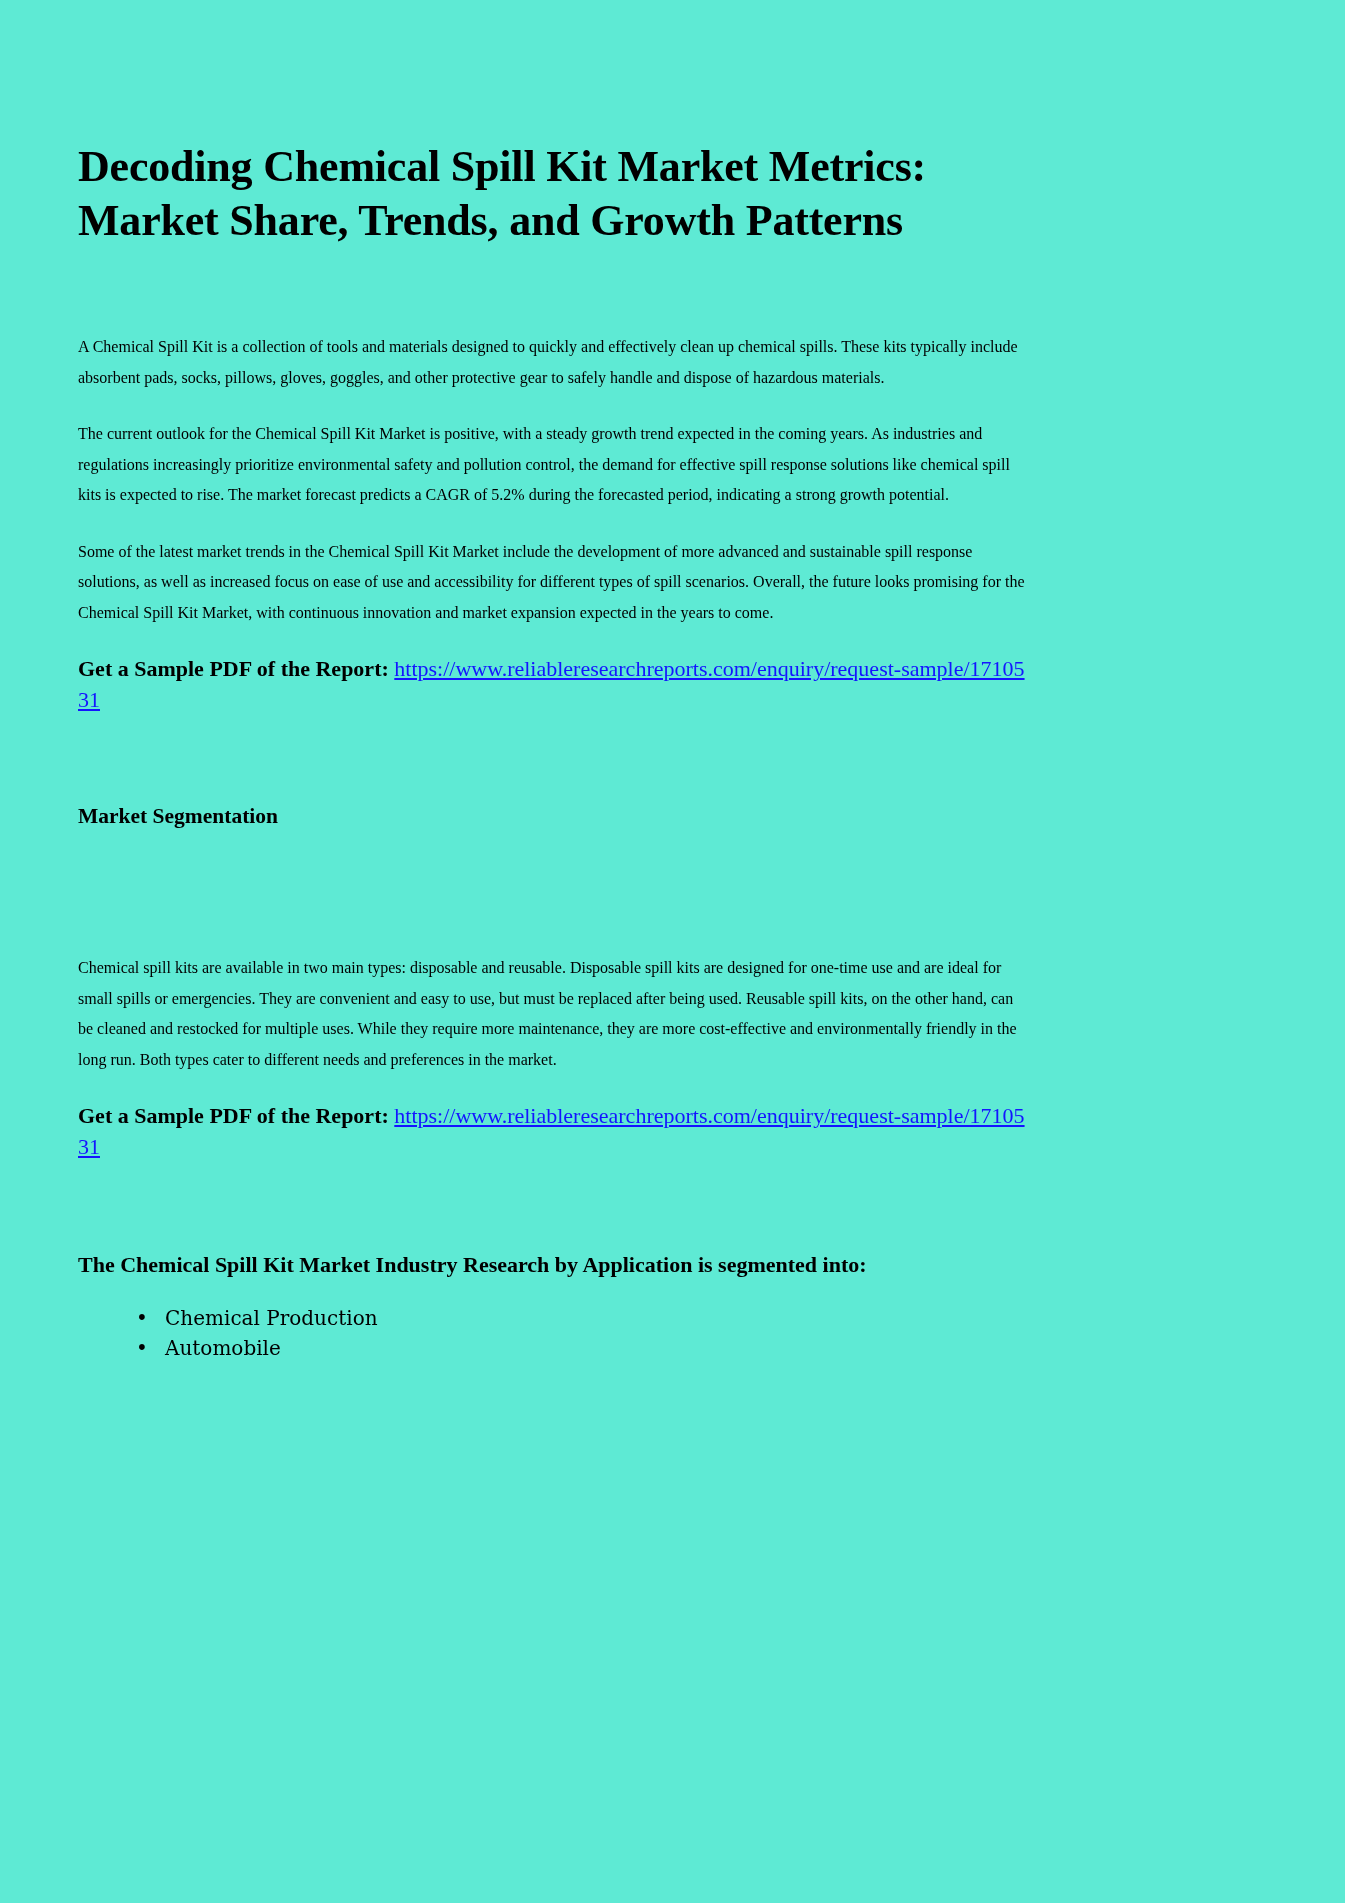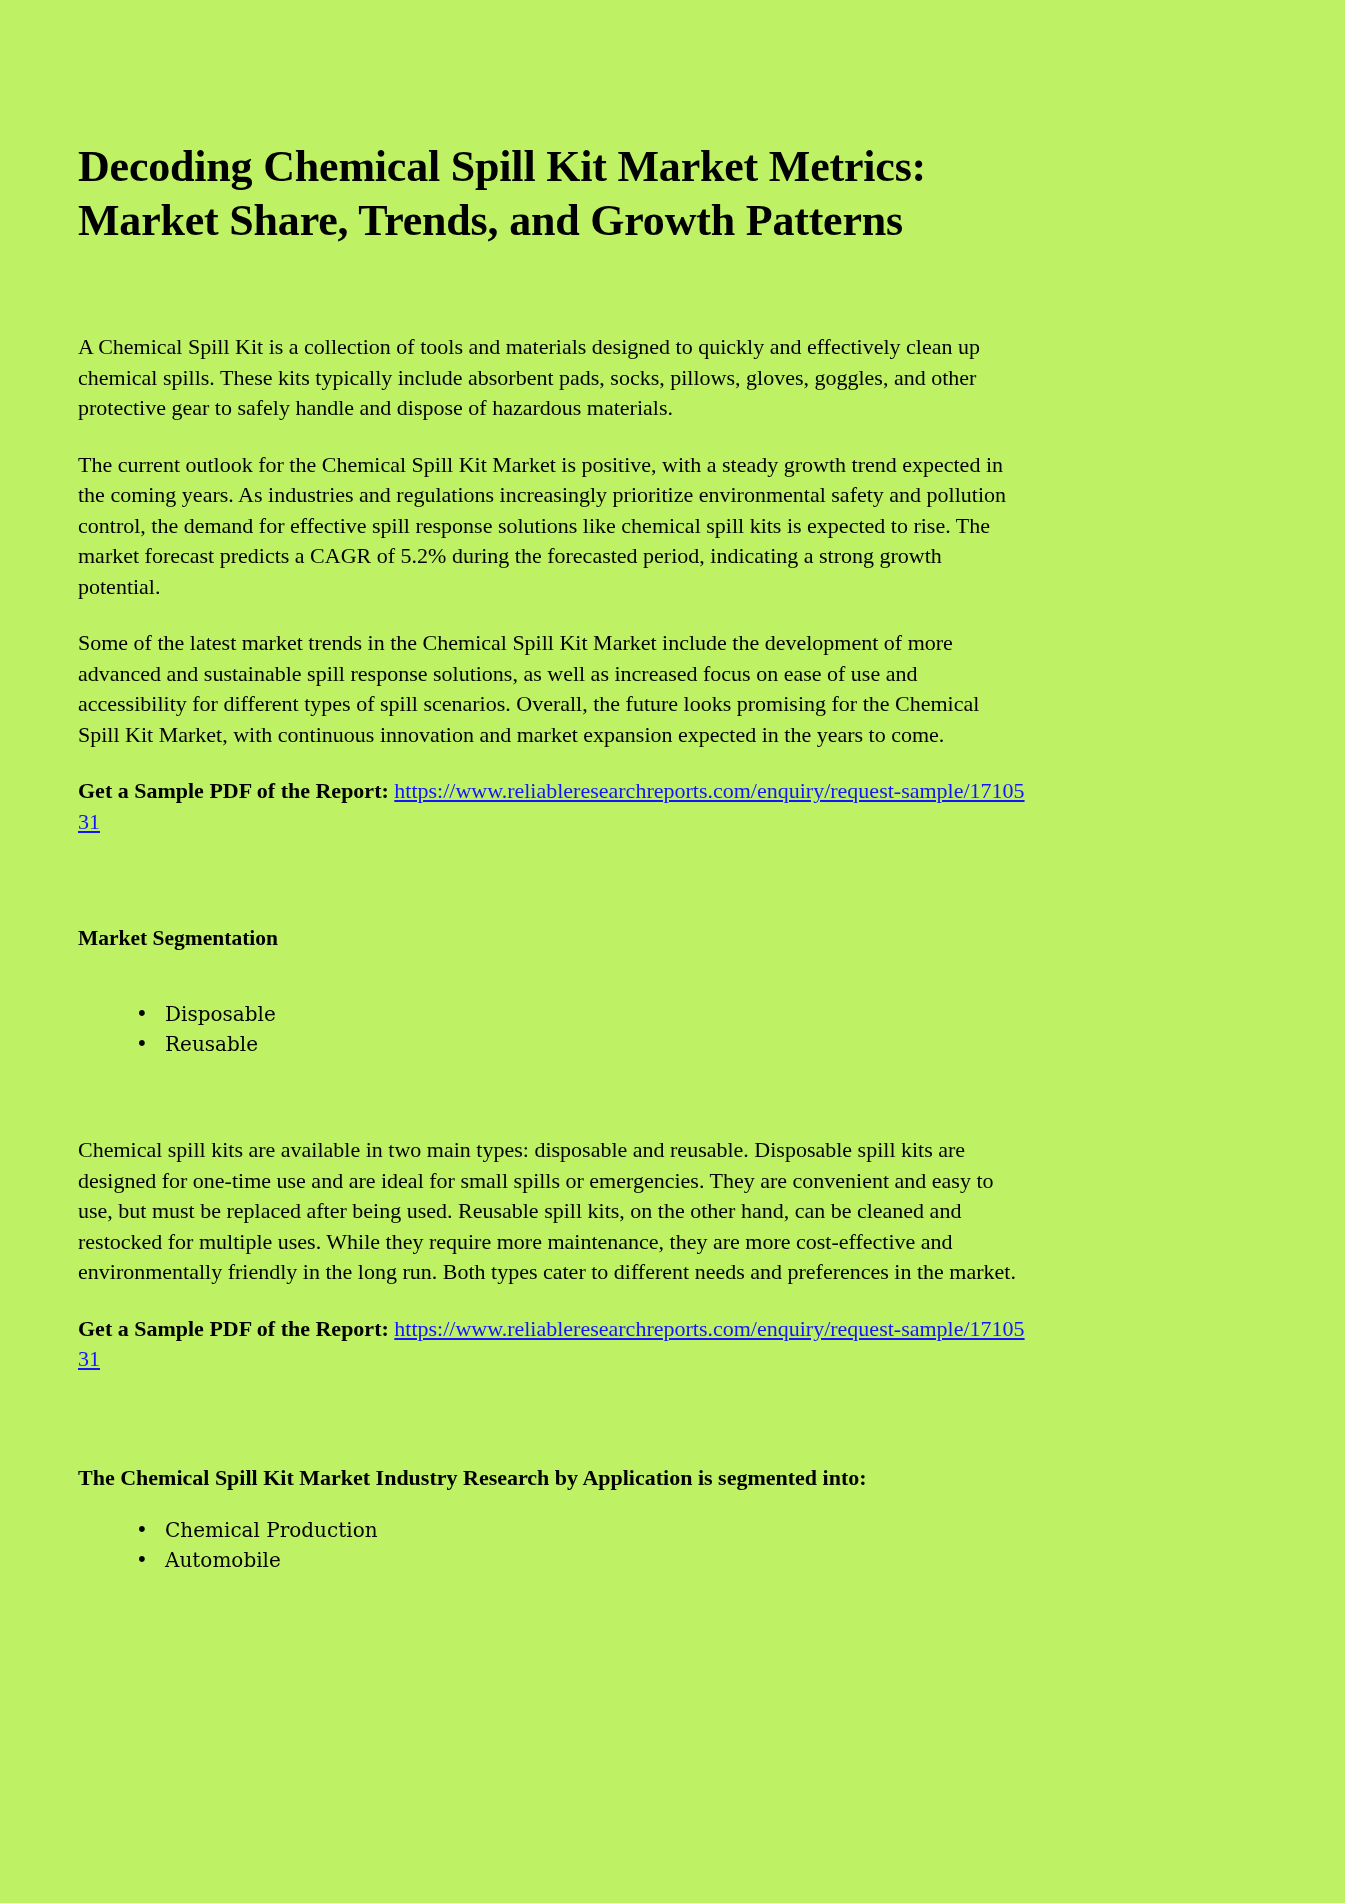--- a/index.html
+++ b/index.html
@@ -8,21 +8,21 @@
     background: #ffffff;
   }
   body {
     font-family: "Liberation Serif", "DejaVu Serif", serif;
     color: #000000;
   }
   .page {
     position: relative;
     width: 1345px;
     height: 1903px;
-    background: #bef264;
+    background: #5eead4;
     box-sizing: border-box;
     padding: 0;
     overflow: hidden;
   }
   .content {
     position: absolute;
     left: 78px;
     top: 140px;
     width: 948px;
   }
@@ -39,21 +39,21 @@
   h2.section-heading {
     font-family: "Liberation Serif", "DejaVu Serif", serif;
     font-size: 21.5px;
     line-height: 26px;
     font-weight: bold;
     margin: 0;
     color: #000;
   }
   p.body-text {
     font-family: "Liberation Serif", "DejaVu Serif", serif;
-    font-size: 22px;
+    font-size: 16px;
     line-height: 30.5px;
     margin: 0;
     color: #000;
     text-align: left;
   }
   .gap-22 { height: 22px; }
   .gap-26 { height: 26px; }
   .gap-30 { height: 30px; }
   .gap-54 { height: 54px; }
   .gap-76 { height: 76px; }
@@ -132,24 +132,20 @@
 
     <div class="gap-88"></div>
 
     <h2 class="section-heading">Market Segmentation</h2>
 
     <div class="gap-26"></div>
 
 
     <div class="gap-22"></div>
 
-    <ul class="bullet-list">
-      <li>Disposable</li>
-      <li>Reusable</li>
-    </ul>
 
     <div class="gap-76"></div>
 
     <p class="body-text">Chemical spill kits are available in two main types: disposable and reusable. Disposable spill kits are designed for one-time use and are ideal for small spills or emergencies. They are convenient and easy to use, but must be replaced after being used. Reusable spill kits, on the other hand, can be cleaned and restocked for multiple uses. While they require more maintenance, they are more cost-effective and environmentally friendly in the long run. Both types cater to different needs and preferences in the market.</p>
 
     <div class="gap-26"></div>
 
     <p class="lead-bold"><span>Get a Sample PDF of the Report:</span> <a class="link-url" href="#">https://www.reliableresearchreports.com/enquiry/request-sample/1710531</a></p>
 
     <div class="gap-88"></div>

